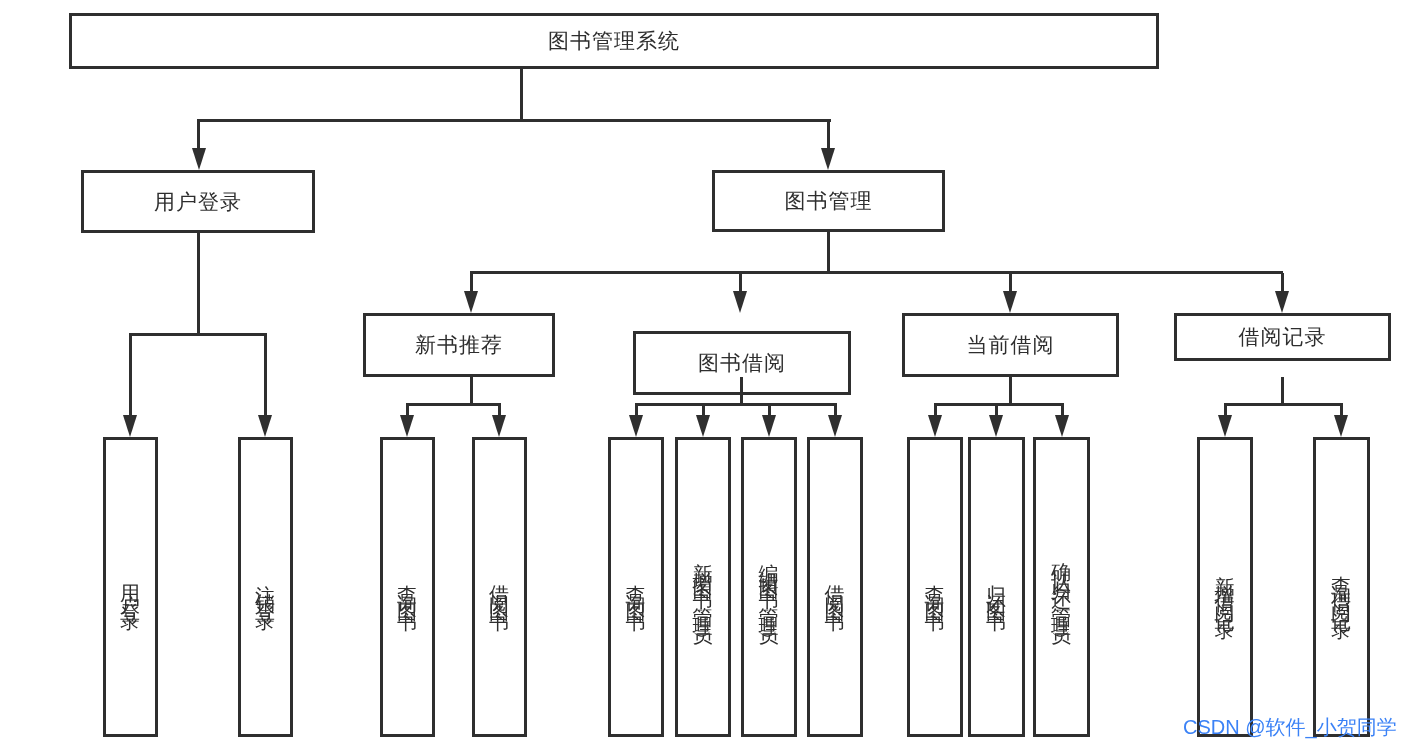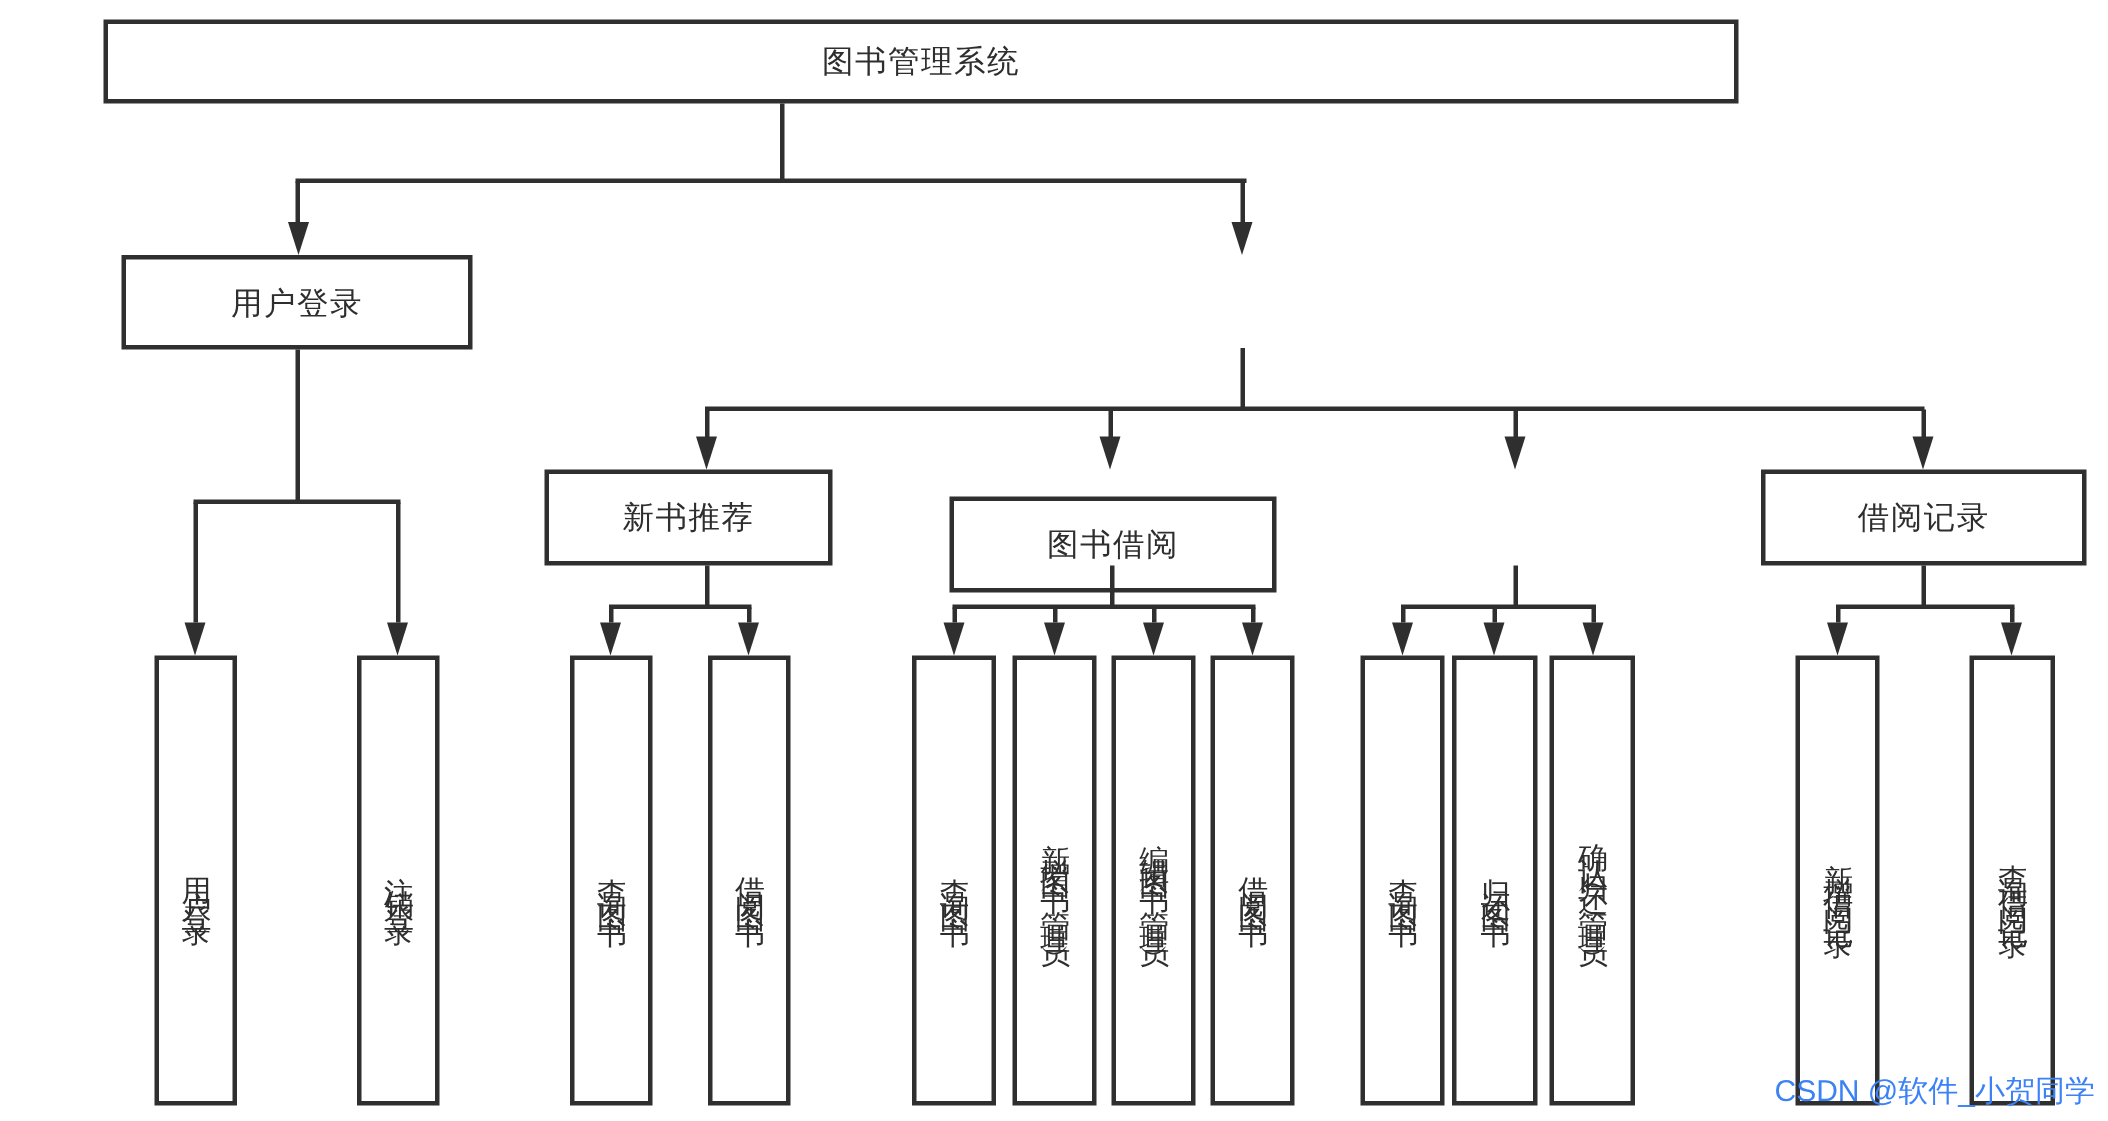--- a/index.html
+++ b/index.html
@@ -66,20 +66,21 @@
   <div class="box h" style="left:21px; top:13px; width:1090px; height:56px;margin-left:48px;">图书管理系统</div>
 
   <div class="ln" style="left:520px; top:69px; width:3px; height:52px;"></div>
   <div class="ln" style="left:197px; top:119px; width:634px; height:3px;"></div>
   <div class="ln" style="left:197px; top:121px; width:3px; height:29px;"></div>
   <div class="ah" style="left:192px; top:148px;"></div>
   <div class="ln" style="left:827px; top:121px; width:3px; height:29px;"></div>
   <div class="ah" style="left:821px; top:148px;"></div>
 
   <div class="box h" style="left:81px; top:170px; width:234px; height:63px;">用户登录</div>
+  <div class="box h" style="left:712px; top:170px; width:233px; height:62px;">图书管理</div>
 
   <div class="ln" style="left:197px; top:233px; width:3px; height:102px;"></div>
   <div class="ln" style="left:129px; top:333px; width:138px; height:3px;"></div>
   <div class="ln" style="left:129px; top:335px; width:3px; height:80px;"></div>
   <div class="ah" style="left:123px; top:415px;"></div>
   <div class="ln" style="left:264px; top:335px; width:3px; height:80px;"></div>
   <div class="ah" style="left:258px; top:415px;"></div>
 
   <div class="ln" style="left:827px; top:232px; width:3px; height:41px;"></div>
   <div class="ln" style="left:470px; top:271px; width:813px; height:3px;"></div>
@@ -87,21 +88,22 @@
   <div class="ah" style="left:464px; top:291px;"></div>
   <div class="ln" style="left:739px; top:273px; width:3px; height:20px;"></div>
   <div class="ah" style="left:733px; top:291px;"></div>
   <div class="ln" style="left:1009px; top:273px; width:3px; height:20px;"></div>
   <div class="ah" style="left:1003px; top:291px;"></div>
   <div class="ln" style="left:1281px; top:273px; width:3px; height:20px;"></div>
   <div class="ah" style="left:1275px; top:291px;"></div>
 
   <div class="box h" style="left:363px; top:313px; width:192px; height:64px;">新书推荐</div>
   <div class="box h" style="left:633px; top:331px; width:218px; height:64px;">图书借阅</div>
-  <div class="box h" style="left:1174px; top:313px; width:217px; height:64px;">借阅记录</div>
+  <div class="box h" style="left:902px; top:313px; width:217px; height:64px;">当前借阅</div>
+  <div class="box h" style="left:1174px; top:313px; width:217px; height:48px;">借阅记录</div>
 
   <div class="ln" style="left:470px; top:377px; width:3px; height:28px;"></div>
   <div class="ln" style="left:406px; top:403px; width:95px; height:3px;"></div>
   <div class="ln" style="left:406px; top:405px; width:3px; height:10px;"></div>
   <div class="ah" style="left:400px; top:415px;"></div>
   <div class="ln" style="left:498px; top:405px; width:3px; height:10px;"></div>
   <div class="ah" style="left:492px; top:415px;"></div>
 
   <div class="ln" style="left:740px; top:377px; width:3px; height:28px;"></div>
   <div class="ln" style="left:635px; top:403px; width:202px; height:3px;"></div>

